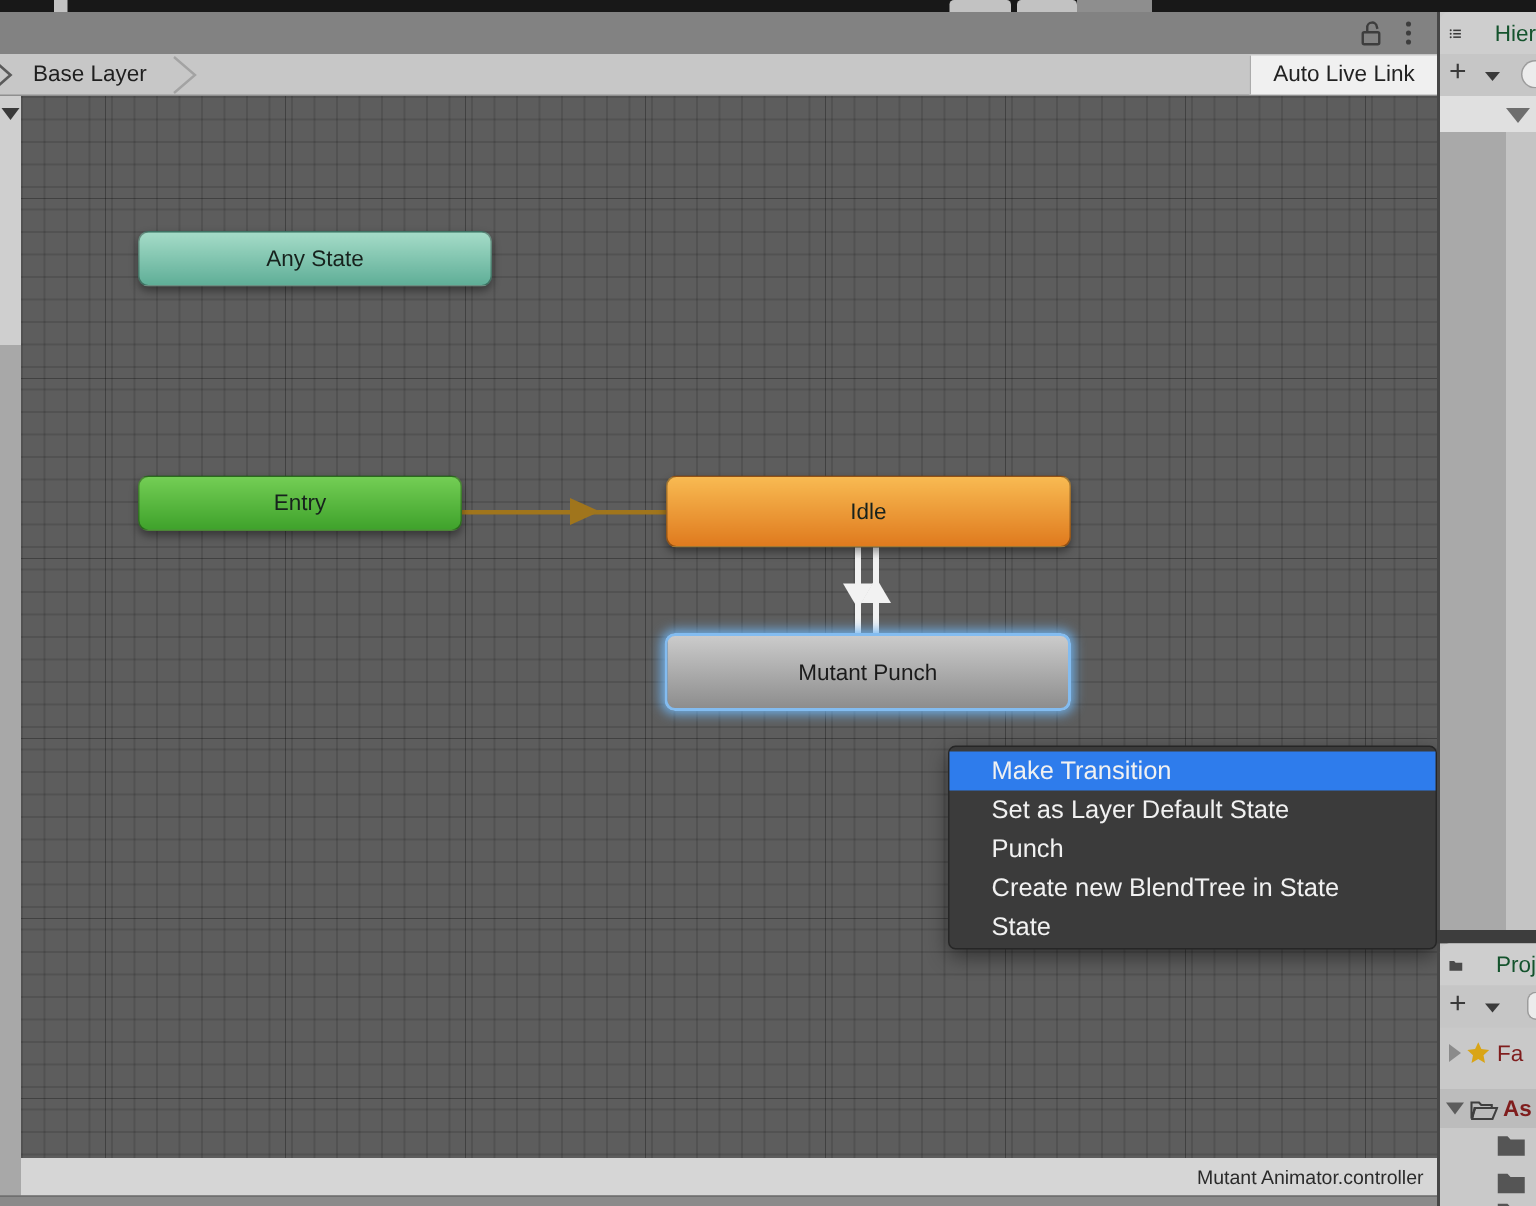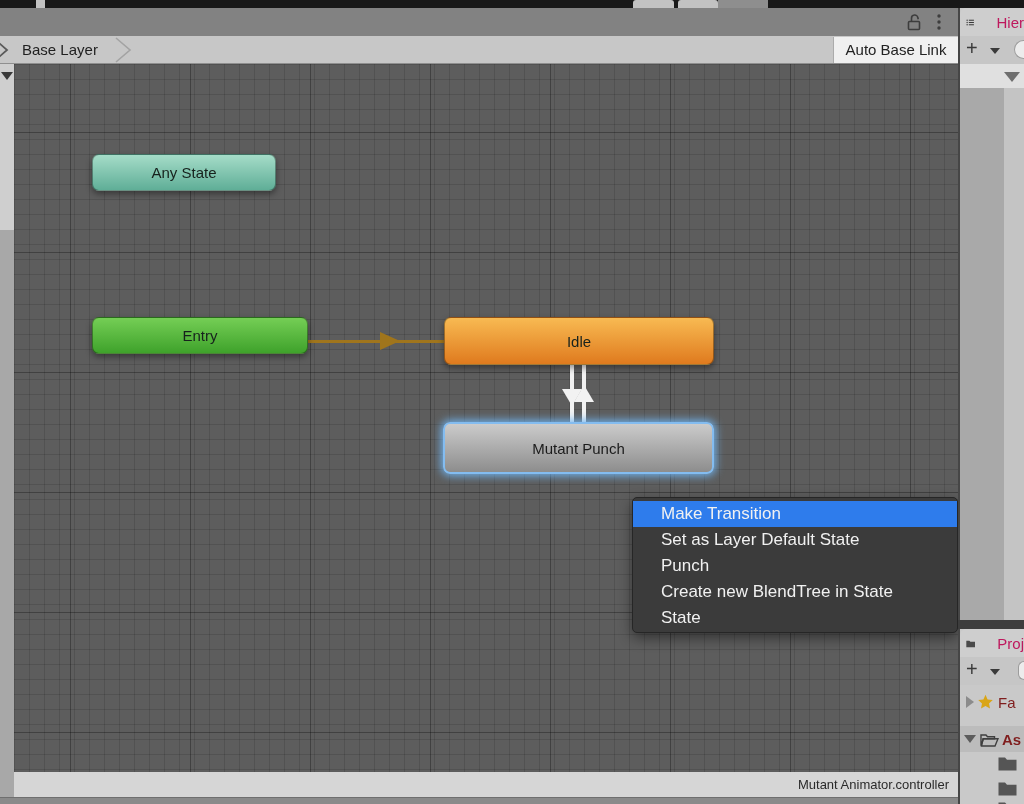--- a/index.html
+++ b/index.html
@@ -36,21 +36,21 @@
       linear-gradient(to right, rgba(0,0,0,0.12), rgba(0,0,0,0.12) 1px, transparent 1px),
       linear-gradient(to bottom, rgba(0,0,0,0.12), rgba(0,0,0,0.12) 1px, transparent 1px);
     background-size:120px 120px, 120px 120px, 15px 15px, 15px 15px;
     background-position:56px 0, 0 68px, 0 0, 0 0;
   }
 
   
   .node { position:absolute; border-radius:7px; display:flex; align-items:center; justify-content:center;
           font-size:15px; color:#17221d; border:1px solid rgba(0,0,0,0.35);
           box-shadow:0 3px 6px rgba(0,0,0,0.40); }
-  .node-anystate { left:92px; top:154px; width:184px; height:37px;
+  .node-anystate { left:92px; top:154px; width:236px; height:37px;
                    background:linear-gradient(#a5dcc8, #5fae97); }
   .node-entry { left:92px; top:317px; width:216px; height:37px;
                 background:linear-gradient(#74ce55, #3fa22b); }
   .node-idle { left:444px; top:317px; width:270px; height:48px;
                background:linear-gradient(#f8ba52, #df7a1e); }
   .node-mutant { left:443px; top:422px; width:271px; height:52px;
                  background:linear-gradient(#cbcbcb, #8d8d8d); color:#1b1b1b;
                  border:2px solid #83bcf0; box-shadow:0 0 8px 2px rgba(112,180,240,0.95); }
 
   
@@ -66,21 +66,21 @@
 
   
   .statusbar { left:14px; top:772px; width:944px; height:25px; background:#d6d6d6;
                font-size:13px; color:#2b2b2b; text-align:right; line-height:25px; padding-right:9px; }
   .bottomstrip { left:0; top:797px; width:958px; height:7px; background:#8a8a8a; border-top:1px solid #6f6f6f; }
 
   
   .rp-border { left:958px; top:8px; width:2px; height:796px; background:#464646; }
   .rp { left:960px; width:64px; background:#c9c9c9; }
   .rp-tab { height:28px; background:#cecece; border-radius:6px 0 0 0; display:flex; align-items:center;
-            font-size:15px; color:#be185d; padding-left:6px; gap:22px; overflow:hidden; white-space:nowrap; }
+            font-size:15px; color:#14532d; padding-left:6px; gap:22px; overflow:hidden; white-space:nowrap; }
   .rp-toolbar { height:28px; background:#c6c6c6; position:relative; }
   .plus { position:absolute; left:6px; top:1px; font-size:20px; color:#3a3a3a; }
   .dd-tri { position:absolute; left:30px; top:12px; width:0; height:0;
             border-left:5px solid transparent; border-right:5px solid transparent; border-top:6px solid #3a3a3a; }
   .search-frag { position:absolute; top:4px; height:19px; background:#ececec; border:1px solid #9c9c9c; border-right:none; border-radius:10px 0 0 10px; }
   .hier-toprow { height:24px; background:#e0e0e0; position:relative; }
   .hier-body-left { left:960px; top:88px; width:44px; height:532px; background:#a9a9a9; }
   .hier-body-right { left:1004px; top:88px; width:20px; height:532px; background:#c4c4c4; }
   .panel-divider { left:958px; top:620px; width:66px; height:9px; background:#3d3d3d; }
   .row { height:24px; display:flex; align-items:center; font-size:15px; color:#7f1d1d; position:relative; white-space:nowrap; overflow:hidden; }
@@ -116,21 +116,21 @@
   </div>
 
   <div class="abs crumbbar">
     <svg class="abs" style="left:-4px; top:5px;" width="14" height="18" viewBox="0 0 14 18">
       <path d="M3 2 L11 9 L3 16" fill="none" stroke="#5a5a5a" stroke-width="1.8"></path>
     </svg>
     <span class="crumb-label">Base Layer</span>
     <svg class="abs" style="left:112px; top:1px;" width="24" height="26" viewBox="0 0 24 26">
       <path d="M4 1 L18 13 L4 25" fill="none" stroke="#a3a3a3" stroke-width="1.6"></path>
     </svg>
-    <div class="livelink">Auto Base Link</div>
+    <div class="livelink">Auto Live Link</div>
   </div>
 
   <div class="abs left-sliver-top">
     <div class="tri" style="left:1px; top:8px; border-left:6px solid transparent; border-right:6px solid transparent; border-top:8px solid #3a3a3a;"></div>
   </div>
   <div class="abs left-sliver-bot"></div>
 
   <div class="abs grid"></div>
 
   <div class="tline" style="left:308px; top:340px; width:136px; height:3px; background:#a0751c;"></div>

